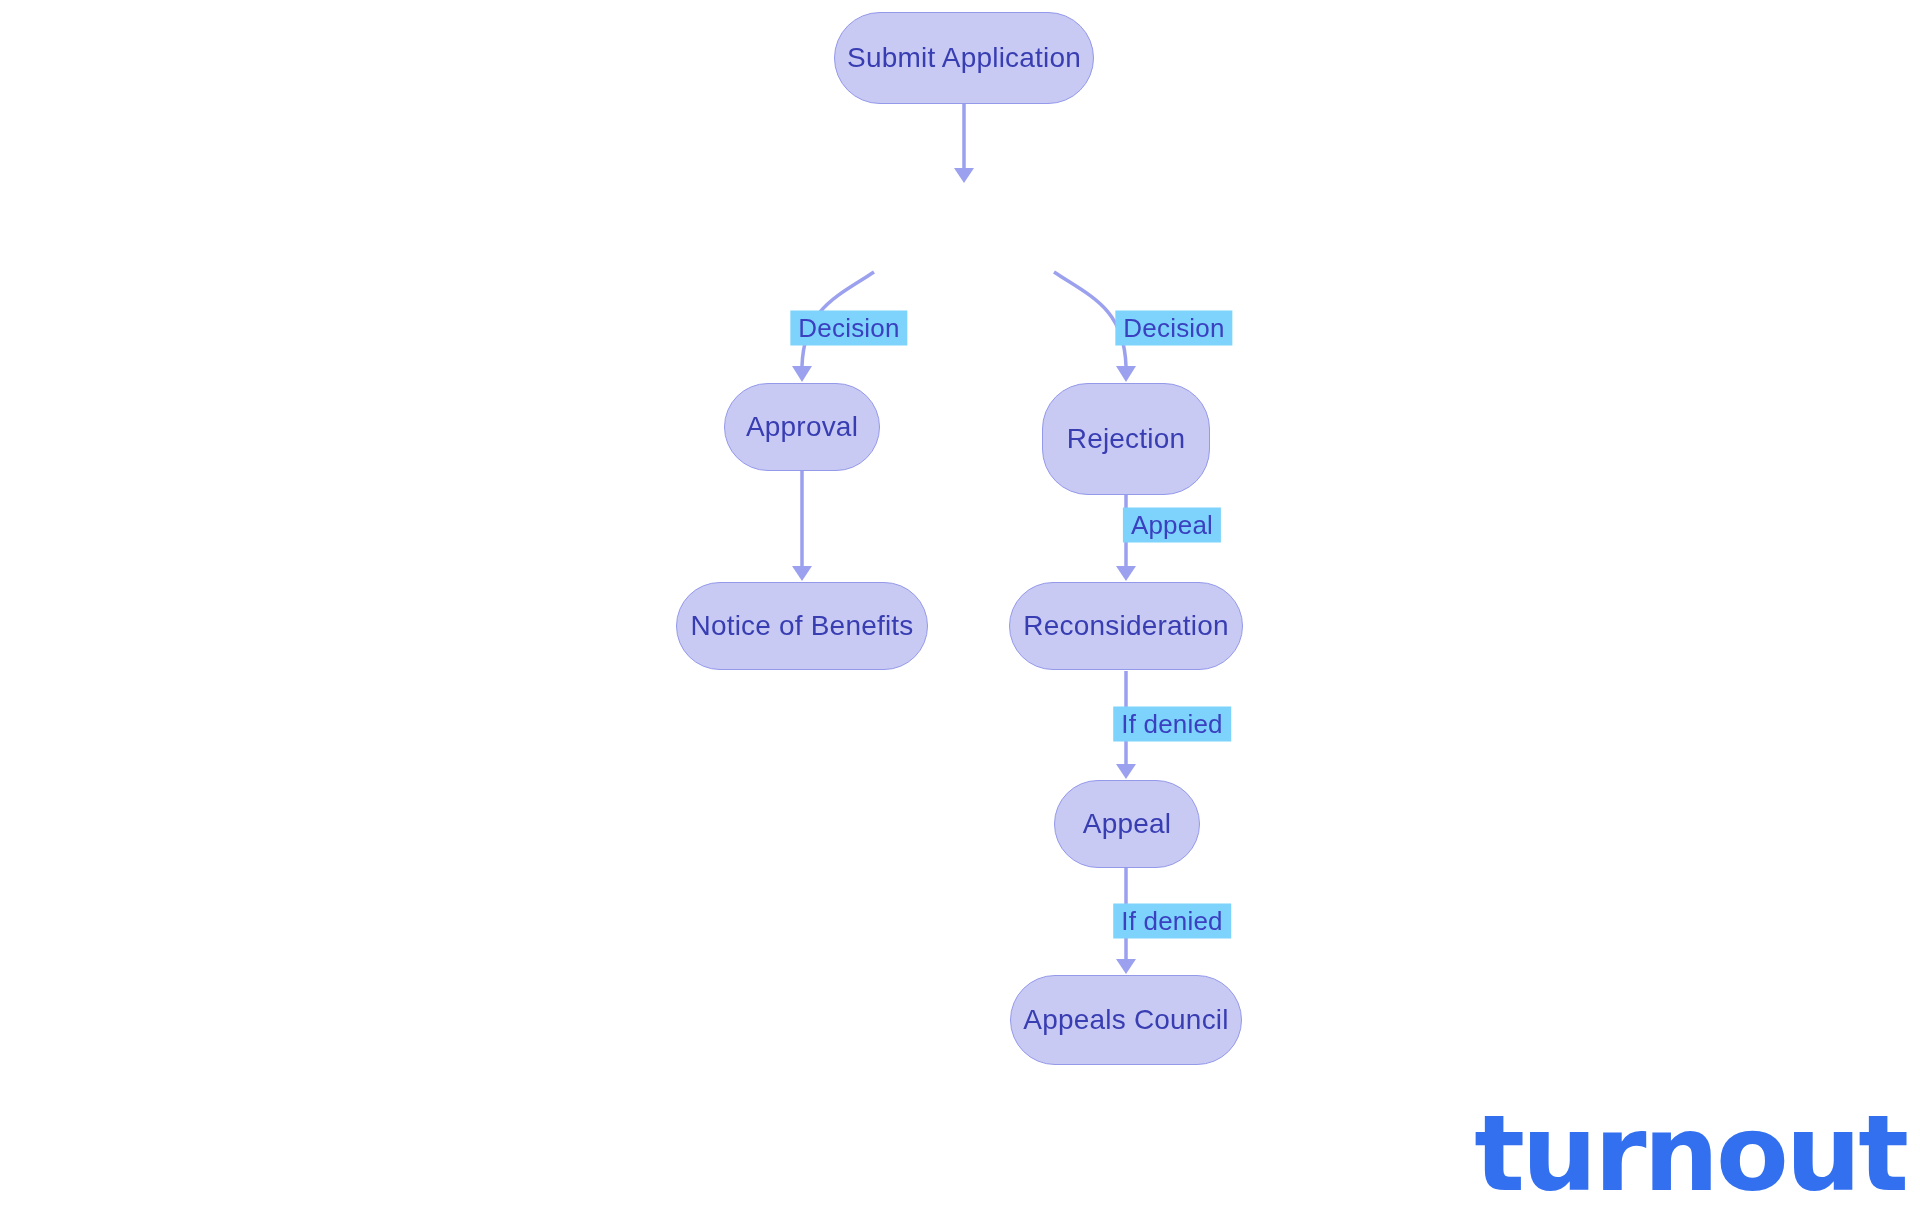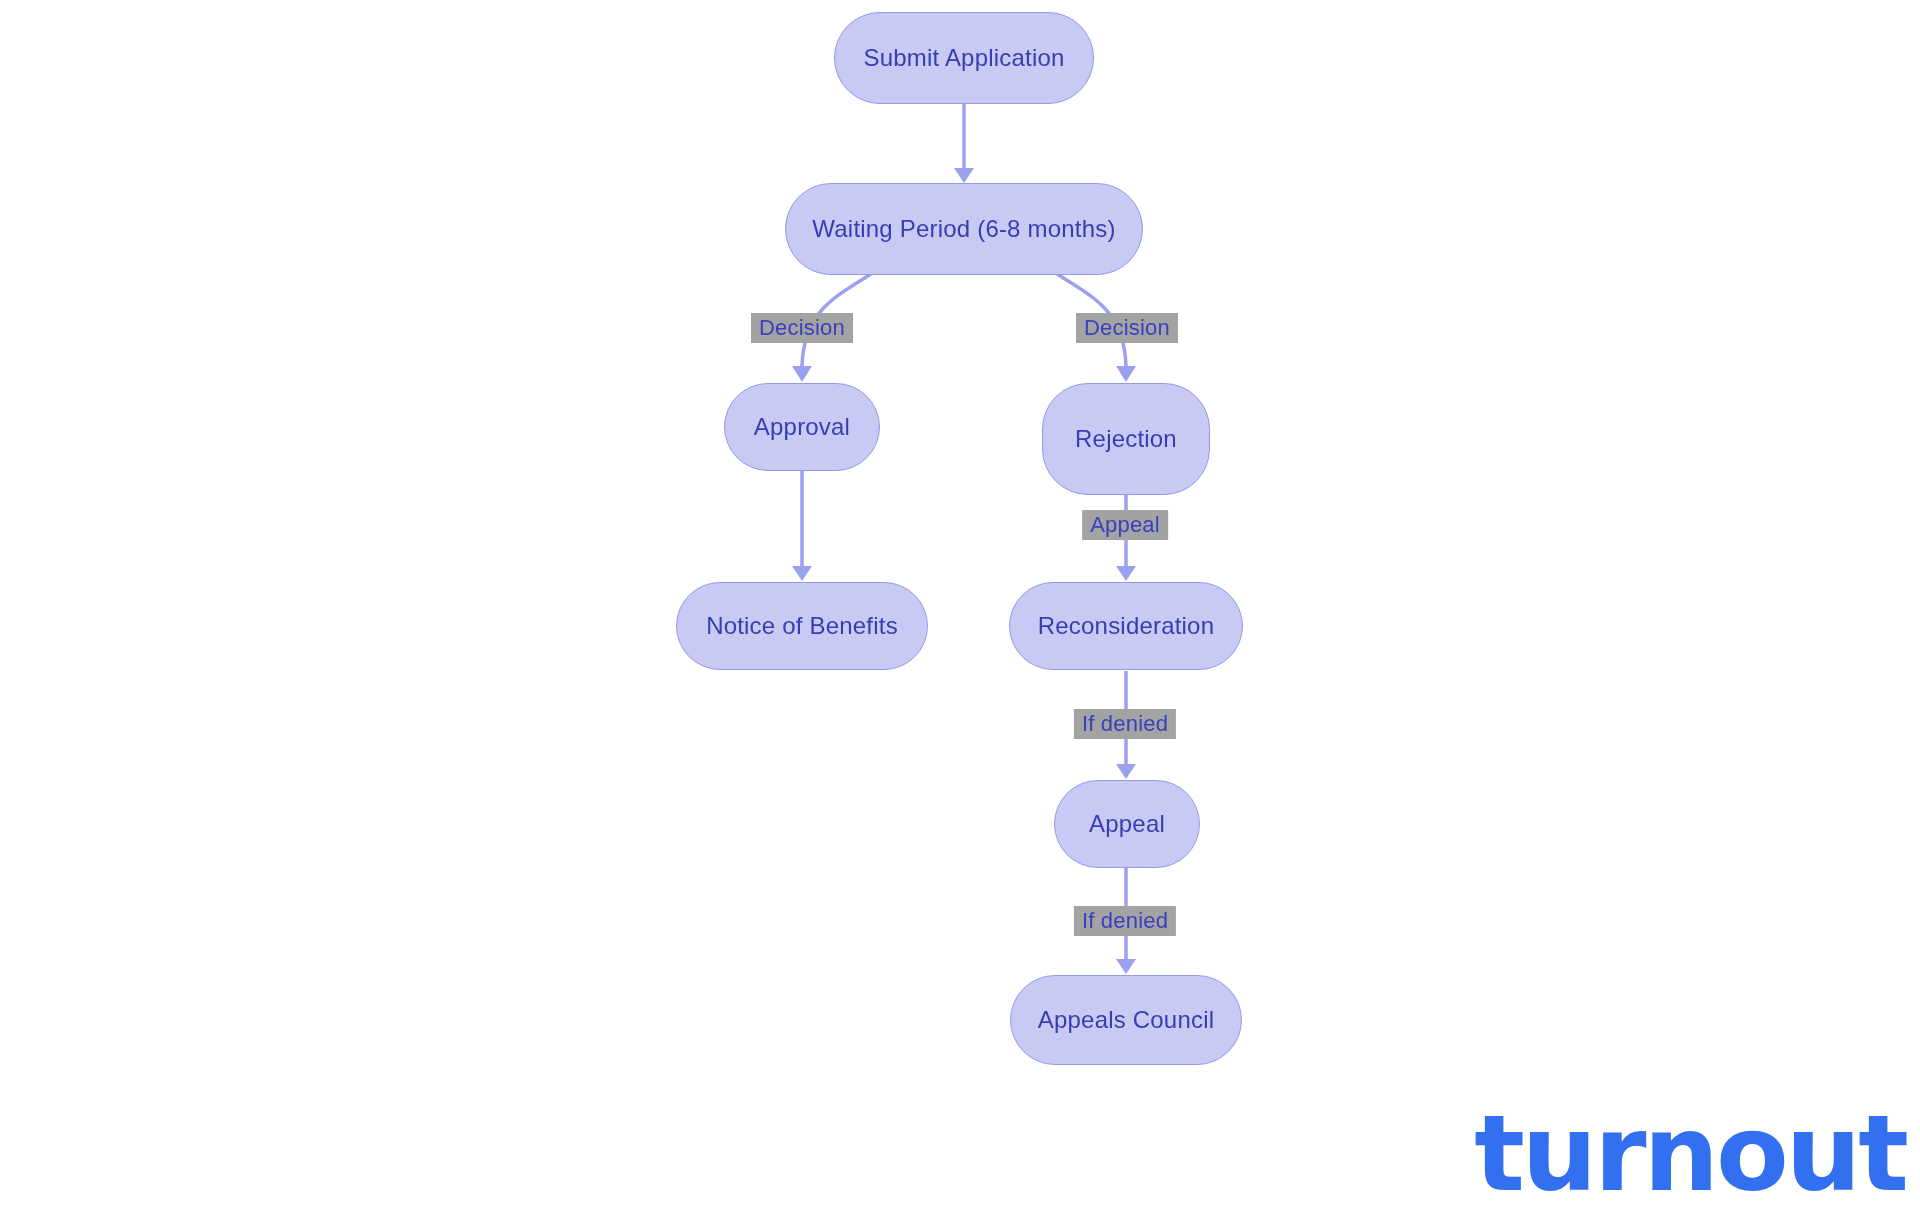--- a/index.html
+++ b/index.html
@@ -34,35 +34,36 @@
   .node {
     position: absolute;
     z-index: 3;
     display: flex;
     align-items: center;
     justify-content: center;
     background: var(--node-fill, #c8caf4);
     border: 1.5px solid var(--node-border, #9499ea);
     border-radius: 46px;
     color: var(--node-text, #383db2);
-    font-size: 24px;
+    font-size: 28px;
     white-space: nowrap;
     box-sizing: border-box;
     letter-spacing: 0.2px;
   }
   .edge-label {
     position: absolute;
     z-index: 2;
     transform: translate(-50%, -50%);
-    background: #a3a3a3;
+    background: #7dd3fc;
     padding: 2px 8px;
     color: var(--edge-label-text, #3a40bf);
-    font-size: 22px;
+    font-size: 26px;
     white-space: nowrap;
     letter-spacing: 0.2px;
+    margin-left: 47px;
   }
   
   #n-submit          { left: 834px;  top: 12px;  width: 260px; height: 92px; }
   #n-waiting         { left: 785px;  top: 183px; width: 358px; height: 92px; }
   #n-approval        { left: 724px;  top: 383px; width: 156px; height: 88px; }
   #n-rejection       { left: 1042px; top: 383px; width: 168px; height: 112px; }
   #n-notice          { left: 676px;  top: 582px; width: 252px; height: 88px; }
   #n-reconsideration { left: 1009px; top: 582px; width: 234px; height: 88px; }
   #n-hearing         { left: 1054px; top: 780px; width: 146px; height: 88px; }
   #n-appeals         { left: 1010px; top: 975px; width: 232px; height: 90px; }
@@ -113,21 +114,20 @@
     <polygon points="1116,959 1136,959 1126,974"></polygon>
   </svg>
 
   <div class="edge-label" id="l-decision-left">Decision</div>
   <div class="edge-label" id="l-decision-right">Decision</div>
   <div class="edge-label" id="l-appeal">Appeal</div>
   <div class="edge-label" id="l-denied1">If denied</div>
   <div class="edge-label" id="l-denied2">If denied</div>
 
   <div class="node" id="n-submit">Submit Application</div>
-  <div class="node" id="n-waiting">Waiting Period (6-8 months)</div>
   <div class="node" id="n-approval">Approval</div>
   <div class="node" id="n-rejection">Rejection</div>
   <div class="node" id="n-notice">Notice of Benefits</div>
   <div class="node" id="n-reconsideration">Reconsideration</div>
   <div class="node" id="n-hearing">Appeal</div>
   <div class="node" id="n-appeals">Appeals Council</div>
 
   <div class="logo">turnout</div>
 
 </div>

